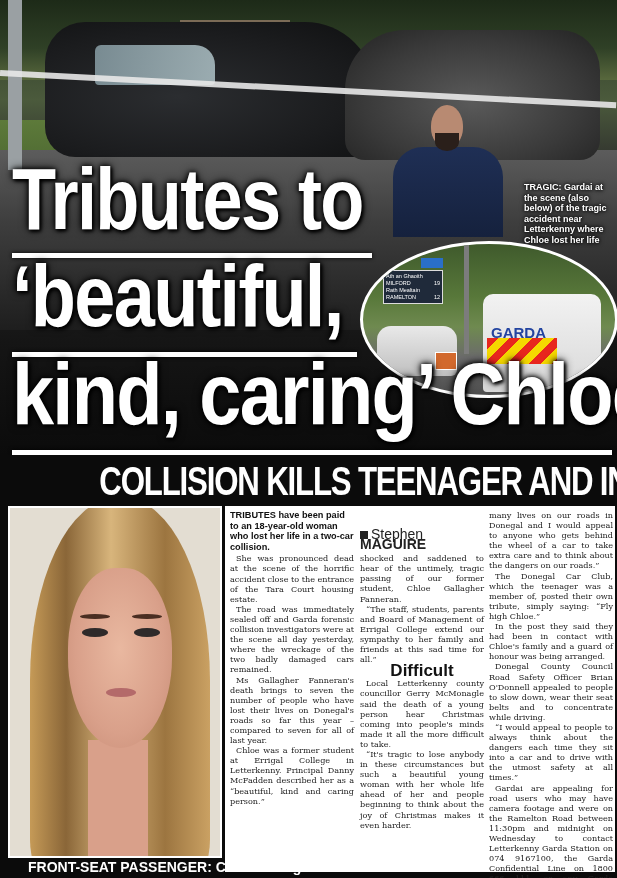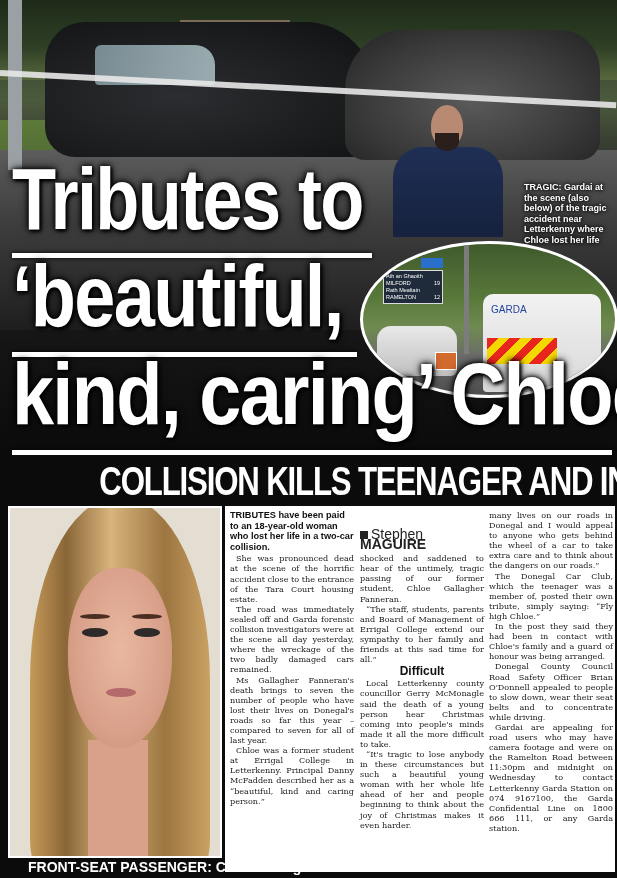--- a/index.html
+++ b/index.html
@@ -66,21 +66,21 @@
     border-radius: 50%; border: 3px solid #fff; overflow:hidden;
     background: linear-gradient(180deg,#3f5a2c 0%, #58783a 35%, #6f8a50 55%, #6b6b6b 75%, #4d4d4d 100%);
   }
   .sign { position:absolute; left:20px; top:26px; width:60px; height:34px; background:#1f2a3a;
     border:1px solid #ddd; color:#fff; font-family:"Liberation Sans",sans-serif; font-size:5.5px; line-height:7px; padding:2px; }
   .sign-blue { position:absolute; left:58px; top:14px; width:22px; height:10px; background:#2a6fc9; }
   .sign-row { display:flex; justify-content:space-between; }
   .inset-post { position:absolute; left:101px; top:0; width:5px; height:110px; background:#7c7c7c; }
   .inset-car { position:absolute; left:14px; top:82px; width:80px; height:50px; background:linear-gradient(180deg,#e9e9e9,#bfbfbf); border-radius: 14px 14px 6px 6px; }
   .van { position:absolute; left:120px; top:50px; width:118px; height:98px; background:linear-gradient(180deg,#f2f2f2,#d8d8d8); border-radius: 10px 10px 4px 4px; }
-  .van-label { position:absolute; left:8px; top:10px; color:#2344a0; font-family:"Liberation Sans",sans-serif; font-weight:normal; font-size:10px; }
+  .van-label { position:absolute; left:8px; top:30px; color:#2344a0; font-family:"Liberation Sans",sans-serif; font-weight:bold; font-size:15px; }
   .van-chevron { position:absolute; left:4px; top:44px; width:70px; height:26px;
     background: repeating-linear-gradient(135deg,#e8261e 0 8px,#f5d800 8px 16px); }
   .road-sign-orange { position:absolute; left:72px; top:108px; width:22px; height:18px; background:#d2692d; border:1px solid #fff; }
 
   
   .subhead {
     position:absolute; left:0; top:458px; width:617px; height:46px;
     color:#fff; font-family:"Liberation Sans", sans-serif; font-weight:bold;
     font-size:40px; line-height:46px; text-align:center; white-space:nowrap;
     letter-spacing:-1.5px; overflow:hidden;
@@ -117,21 +117,21 @@
   .col1 { left:5px; }
   .col2 { left:135px; }
   .col3 { left:264px; }
   .col p { text-indent: 6px; }
   .lede { font-family:"Liberation Sans", sans-serif; font-weight:bold; font-size:9.2px; line-height:10.6px; color:#111; text-align:left; margin-bottom:1px; text-indent:0 !important; }
   .bold-italic { font-weight:bold; font-style:italic; }
   .byline { font-family:"Liberation Sans", sans-serif; font-size:14px; text-align:left; margin:19px 0 4px; text-indent:0 !important; }
   .byline-square { display:inline-block; width:8px; height:8px; background:#222; margin-right:3px; vertical-align: 0; }
   .byline-first { font-weight:normal; }
   .byline-last { font-weight:bold; }
-  .crosshead { font-family:"Liberation Sans", sans-serif; font-weight:bold; font-size:12px; text-align:center; margin:2px 0; text-indent:0 !important; color:#111; }
+  .crosshead { font-family:"Liberation Sans", sans-serif; font-weight:bold; font-size:17px; text-align:center; margin:2px 0; text-indent:0 !important; color:#111; }
 </style>
 </head>
 <body>
 
 <div class="hero">
   <div class="trees"></div>
   <div class="grass"></div>
   <div class="road"></div>
   <div class="pole"></div>
   <div class="fence"></div>
@@ -218,15 +218,16 @@
     <p>Local Letterkenny county councillor Gerry McMonagle said the death of a young person hear Christmas coming into people's minds made it all the more difficult to take.</p>
     <p>“It's tragic to lose anybody in these circumstances but such a beautiful young woman with her whole life ahead of her and people beginning to think about the joy of Christmas makes it even harder.</p>
 
   </div>
 
   <div class="col col3">
     <p style="text-indent:0">many lives on our roads in Donegal and I would appeal to anyone who gets behind the wheel of a car to take extra care and to think about the dangers on our roads.”</p>
     <p>The Donegal Car Club, which the teenager was a member of, posted their own tribute, simply saying: “Fly high Chloe.”</p>
     <p>In the post they said they had been in contact with Chloe's family and a guard of honour was being arranged.</p>
     <p>Donegal County Council Road Safety Officer Brian O'Donnell appealed to people to slow down, wear their seat belts and to concentrate while driving.</p>
+    <p>“I would appeal to people to always think about the dangers each time they sit into a car and to drive with the utmost safety at all times.”</p>
     <p>Gardai are appealing for road users who may have camera footage and were on the Ramelton Road between 11:30pm and midnight on Wednesday to contact Letterkenny Garda Station on 074 9167100, the Garda Confidential Line on 1800 666 111, or any Garda station.</p>
   </div>
 </div>
 
 </body></html>

